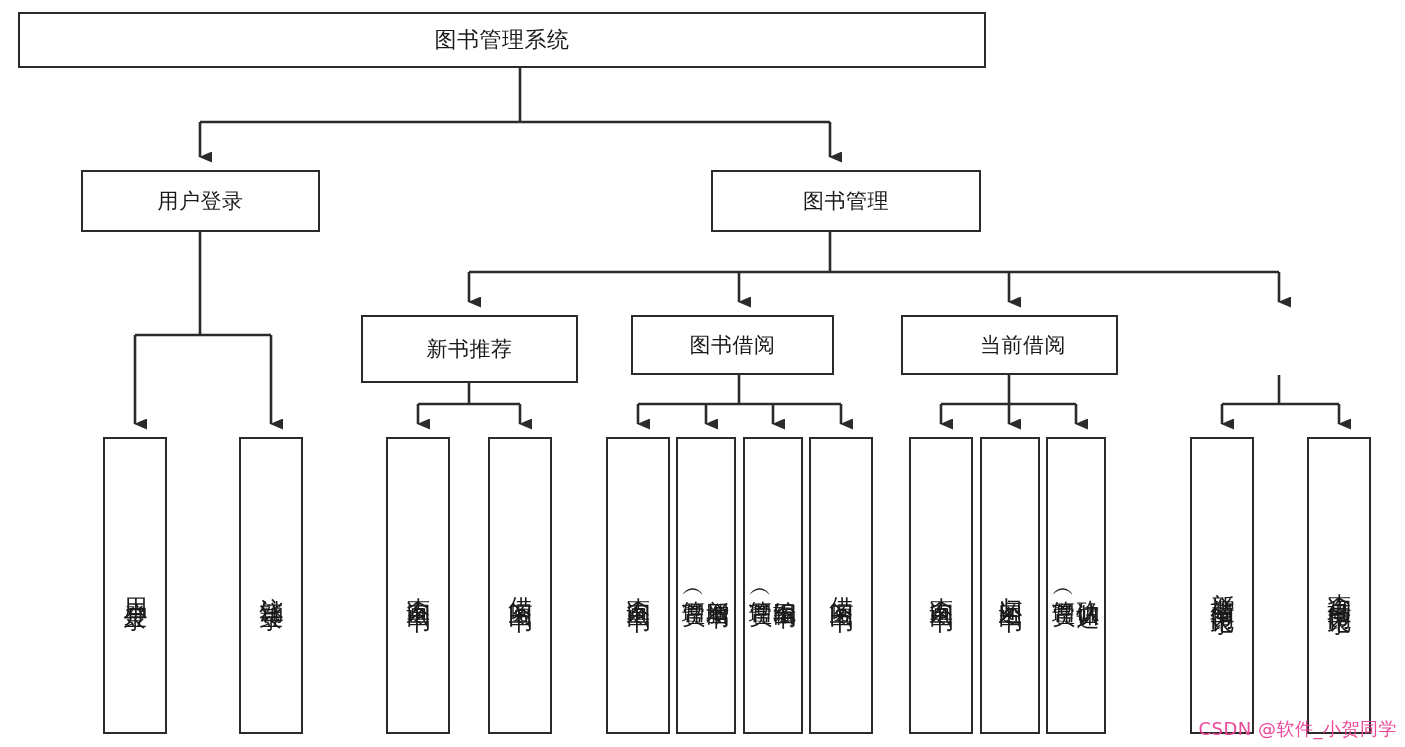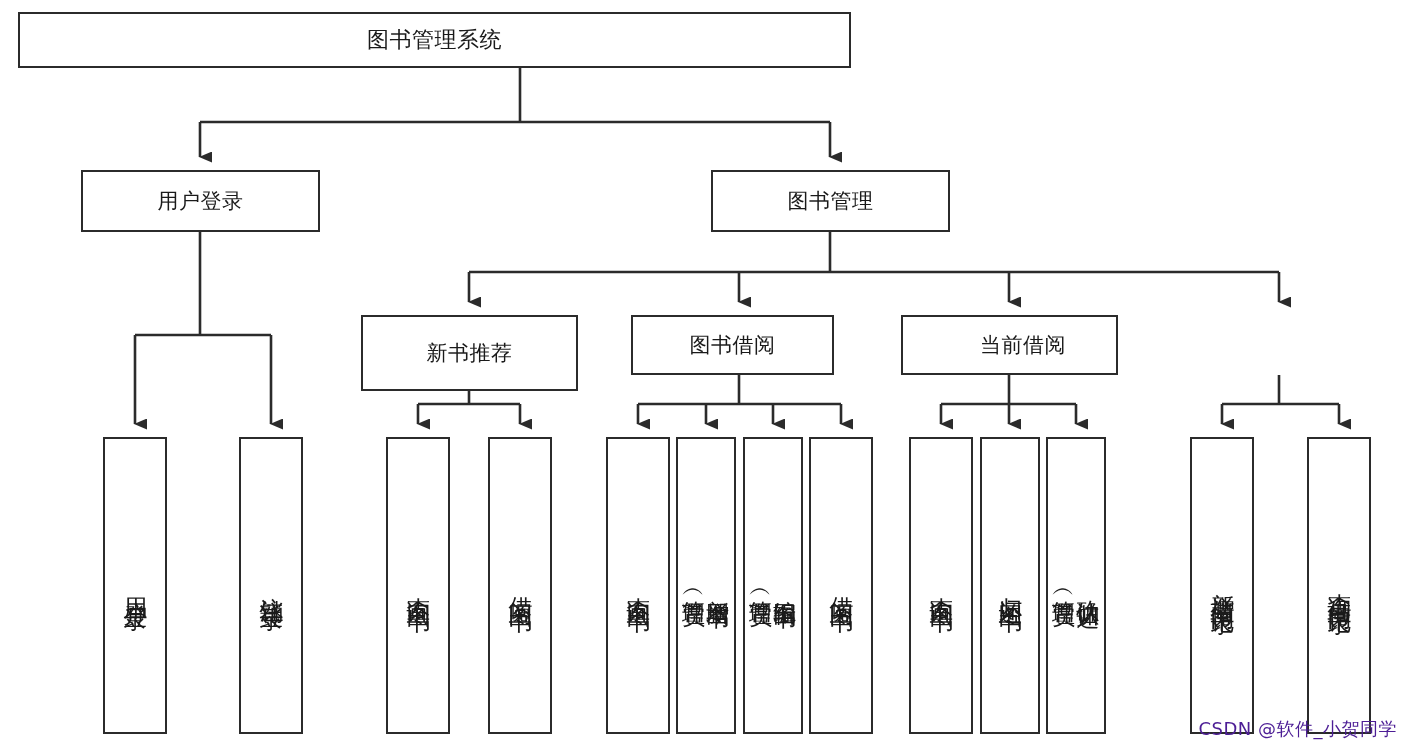--- a/index.html
+++ b/index.html
@@ -63,21 +63,21 @@
     letter-spacing: 4px;
   }
   .node.vert.narrow .node-label {
     font-size: 23px;
     letter-spacing: 2px;
   }
   #watermark {
     position: absolute;
     right: 8px;
     bottom: 6px;
-    color: #4c1d95;
+    color: #ec4899;
     font-size: 18px;
     letter-spacing: 0.5px;
     z-index: 5;
     white-space: nowrap;
     font-family: "DejaVu Sans", "Liberation Sans", sans-serif;
   }
 </style>
 </head>
 <body>
 
@@ -126,33 +126,33 @@
       <path d="M1009,404 L1009,424" marker-end="url(#arw)"></path>
       <path d="M1076,404 L1076,424" marker-end="url(#arw)"></path>
 
       <path d="M1279,375 L1279,404"></path>
       <path d="M1222,404 L1339,404"></path>
       <path d="M1222,404 L1222,424" marker-end="url(#arw)"></path>
       <path d="M1339,404 L1339,424" marker-end="url(#arw)"></path>
     </g>
   </svg>
 
-  <div class="node horiz root" style="left:18px; top:12px; width:833px; height:56px;">
+  <div class="node horiz root" style="left:18px; top:12px; width:968px; height:56px;">
     <span class="node-label">图书管理系统</span>
   </div>
 
   <div class="node horiz" style="left:81px; top:170px; width:239px; height:62px;">
     <span class="node-label">用户登录</span>
   </div>
 
-  <div class="node horiz" style="left:711px; top:170px; width:239px; height:62px;">
+  <div class="node horiz" style="left:711px; top:170px; width:270px; height:62px;">
     <span class="node-label">图书管理</span>
   </div>
 
-  <div class="node horiz" style="left:361px; top:315px; width:217px; height:76px;">
+  <div class="node horiz" style="left:361px; top:315px; width:217px; height:68px;">
     <span class="node-label">新书推荐</span>
   </div>
 
   <div class="node horiz" style="left:631px; top:315px; width:203px; height:60px;">
     <span class="node-label">图书借阅</span>
   </div>
 
   <div class="node horiz" style="left:901px; top:315px; width:217px; height:60px;padding-left:27px;">
     <span class="node-label">当前借阅</span>
   </div>

